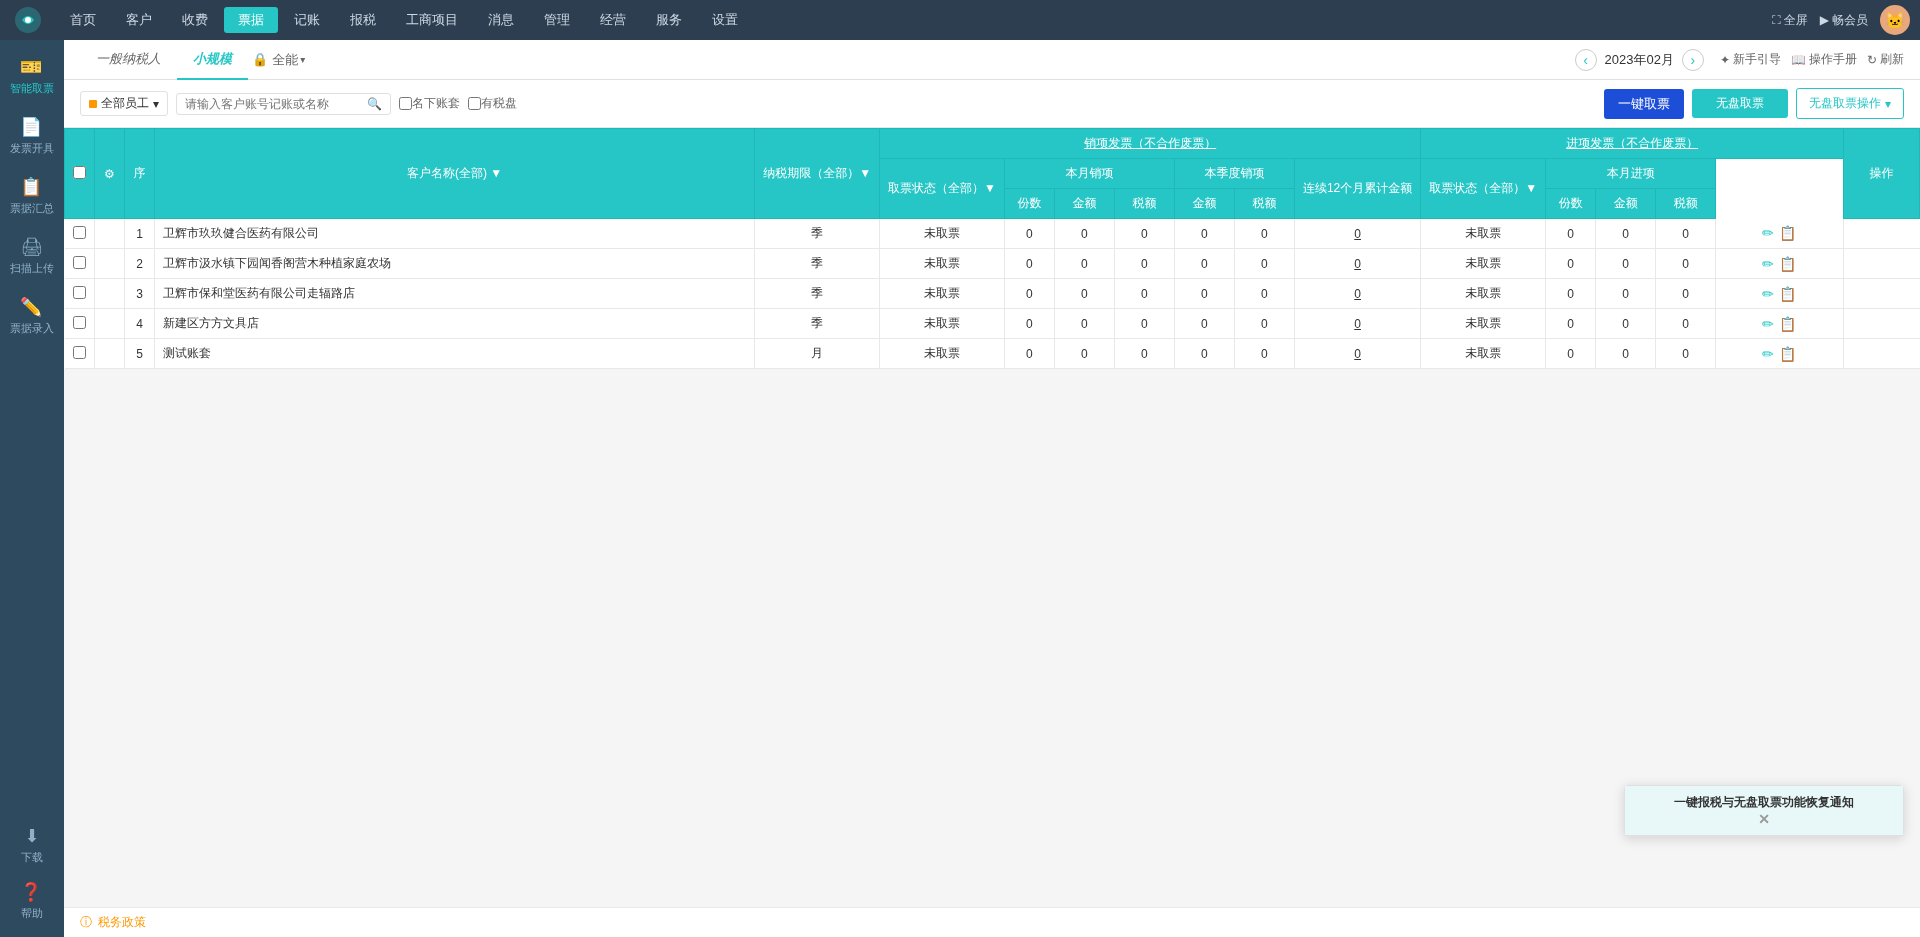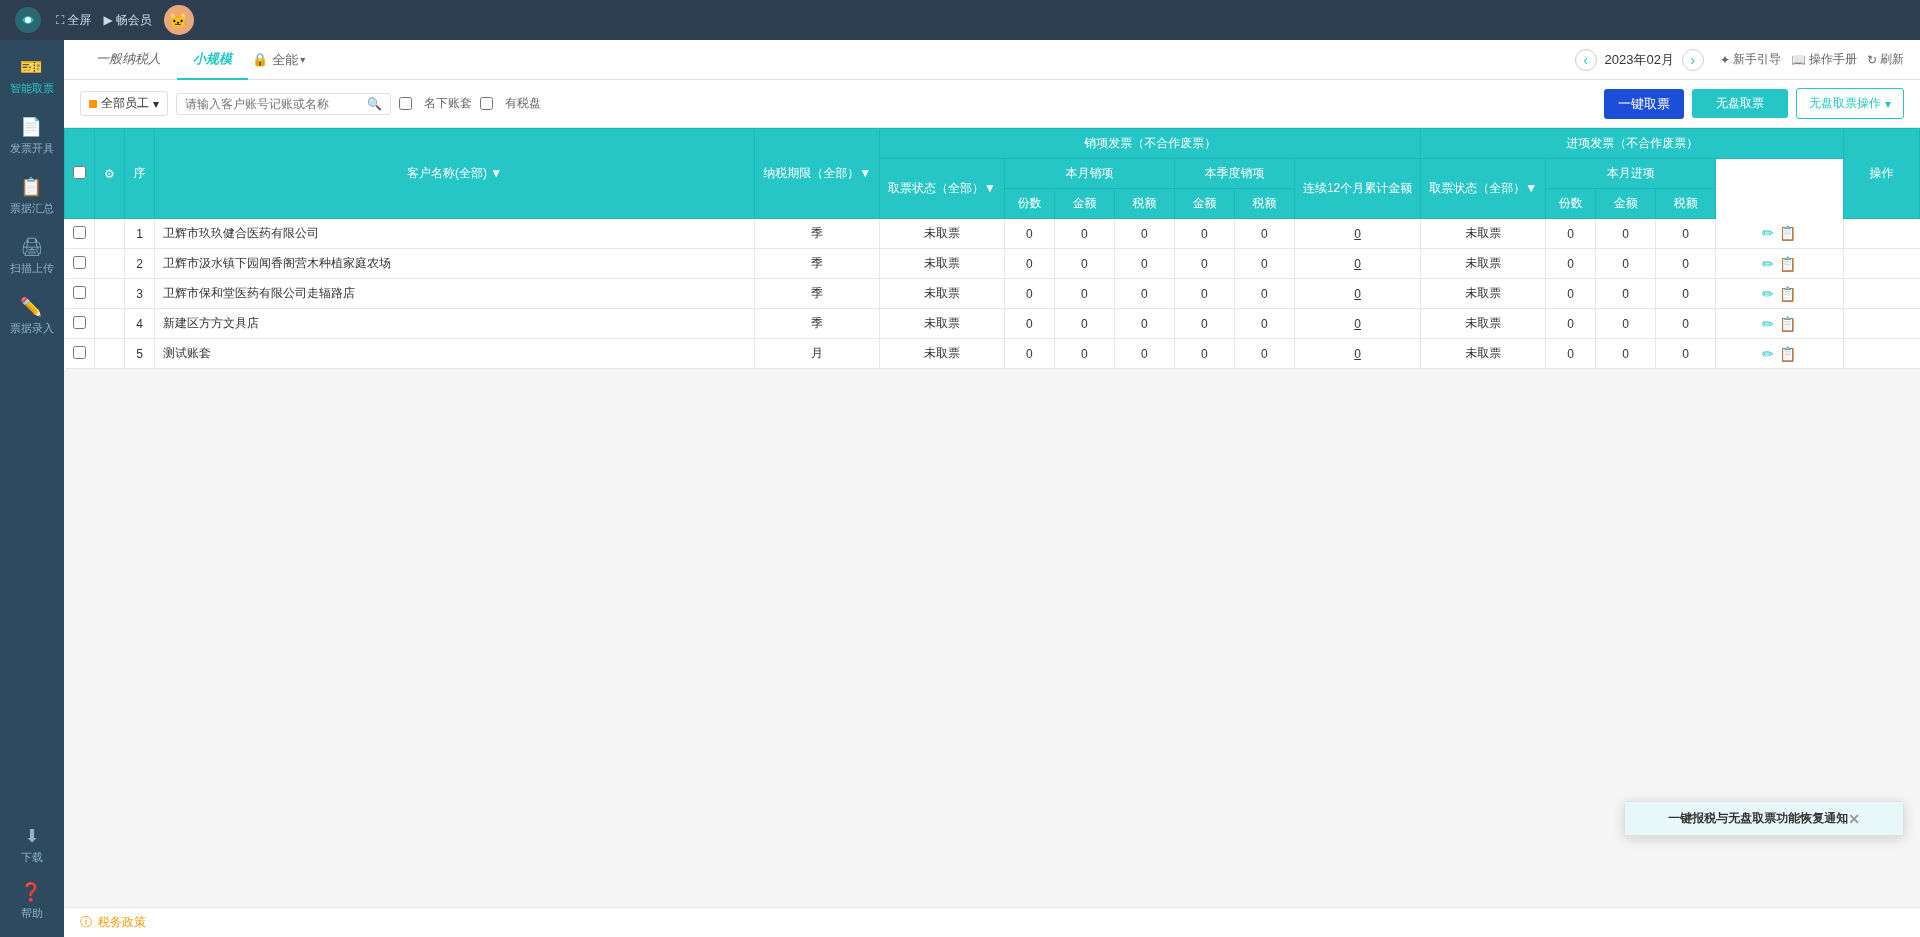--- a/index.html
+++ b/index.html
@@ -136,21 +136,21 @@
       border: 1px solid #e0e0e0;
       border-radius: 3px;
       padding: 3px 8px;
       gap: 22px;
       background: #fff;
       min-width: 200px;
     }
     .search-input-wrap input {
       border: none; outline: none; font-size: 12px; color: #999; width: 160px;
     }
-    .checkbox-item { display: flex; align-items: center; gap: 12px; font-size: 12px; color: #666; cursor: pointer; justify-content: space-between; }
+    .checkbox-item { display: flex; align-items: center; gap: 0; font-size: 12px; color: #666; cursor: pointer; justify-content: space-between; }
     .checkbox-item input[type=checkbox] { cursor: pointer; }
     .toolbar-spacer { flex: 1; }
     .btn-orange {
       background: #1d4ed8; color: #fff; border: none; border-radius: 3px;
       padding: 6px 14px; cursor: pointer; font-size: 13px; white-space: nowrap;
     }
     .btn-teal {
       background: #26c6c6; color: #fff; border: none; border-radius: 3px;
       padding: 6px 24px; cursor: pointer; font-size: 12px; white-space: nowrap;
     }
@@ -172,20 +172,21 @@
       text-align: center;
       border: 1px solid #1fb8b8;
       white-space: nowrap;
       position: sticky;
       top: 0;
       z-index: 2;
     }
     thead tr th.header-group {
       background: #26c6c6;
       font-size: 12px;
+      text-decoration: underline;
     }
     tbody tr { border-bottom: 1px solid #e8e8e8; }
     tbody td {
       padding: 6px 8px;
       text-align: center;
       font-size: 12px;
       border-right: 1px solid #e8e8e8;
       white-space: nowrap;
     }
     tbody td.left { text-align: left; }
@@ -204,26 +205,27 @@
       border: 1px solid #e0e0e0;
       border-radius: 4px;
       box-shadow: 0 2px 12px rgba(0,0,0,0.15);
       z-index: 100;
       font-size: 12px;
     }
     .notification-header {
       background: #e8f8f8;
       padding: 8px 12px;
       display: flex;
-      justify-content: center;
+      justify-content: flex-start;
       align-items: center;
       border-bottom: 1px solid #e0e0e0;
       font-size: 12px;
       color: #333;
       font-weight: bold;
+      flex-direction: column;
     }
     .notification-body {
       padding: 10px 12px;
       color: #555;
       line-height: 1.7;
       font-size: 12px;
       max-height: 200px;
       overflow-y: auto;
     }
     .notification-close {
@@ -251,20 +253,34 @@
 </head>
 <body>
 
 <div class="top-nav">
   <div class="logo">
     <svg viewBox="0 0 28 28" fill="none">
       <circle cx="14" cy="14" r="13" fill="#26c6c6" opacity="0.3"></circle>
       <path d="M8 14 Q14 6 20 14 Q14 22 8 14Z" fill="#26c6c6"></path>
       <circle cx="14" cy="14" r="3" fill="#fff"></circle>
     </svg>
+  </div>
+  <div class="nav-items">
+    <span class="nav-item">首页</span>
+    <span class="nav-item">客户</span>
+    <span class="nav-item">收费</span>
+    <span class="nav-item active">票据</span>
+    <span class="nav-item">记账</span>
+    <span class="nav-item">报税</span>
+    <span class="nav-item">工商项目</span>
+    <span class="nav-item">消息</span>
+    <span class="nav-item">管理</span>
+    <span class="nav-item">经营</span>
+    <span class="nav-item">服务</span>
+    <span class="nav-item">设置</span>
   </div>
   <div class="top-nav-right">
     <span style="color:#cdd9e5;">⛶ <span>全屏</span></span>
     <span style="color:#cdd9e5;">▶ <span>畅会员</span></span>
     <div class="avatar">🐱</div>
   </div>
 </div>
 
 <div class="layout">
 

